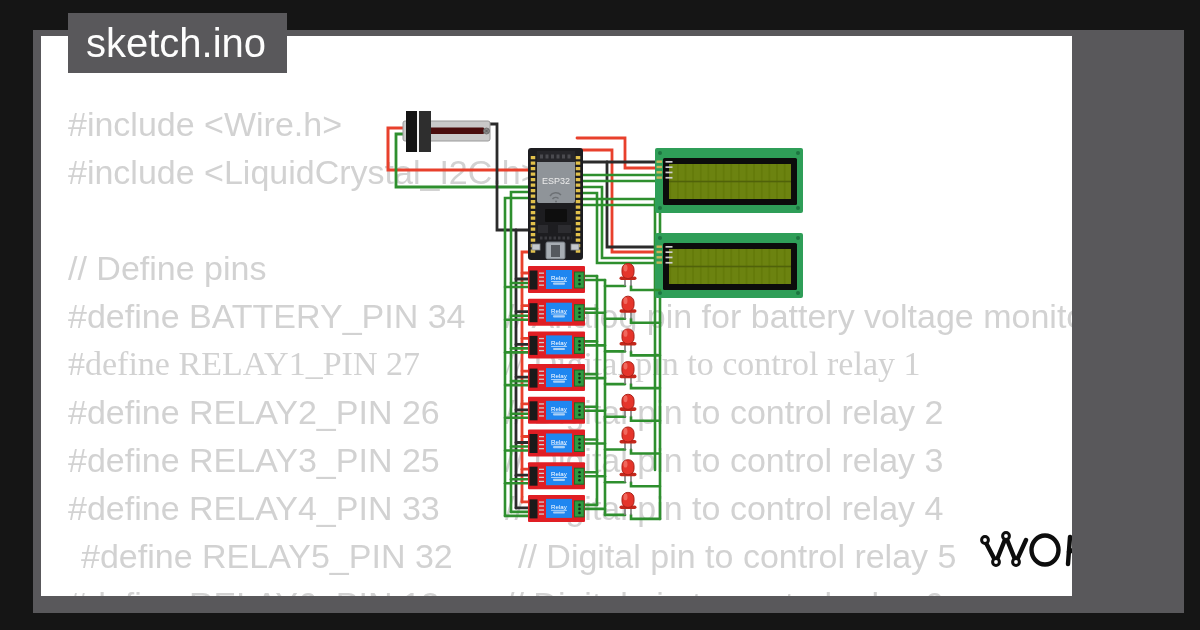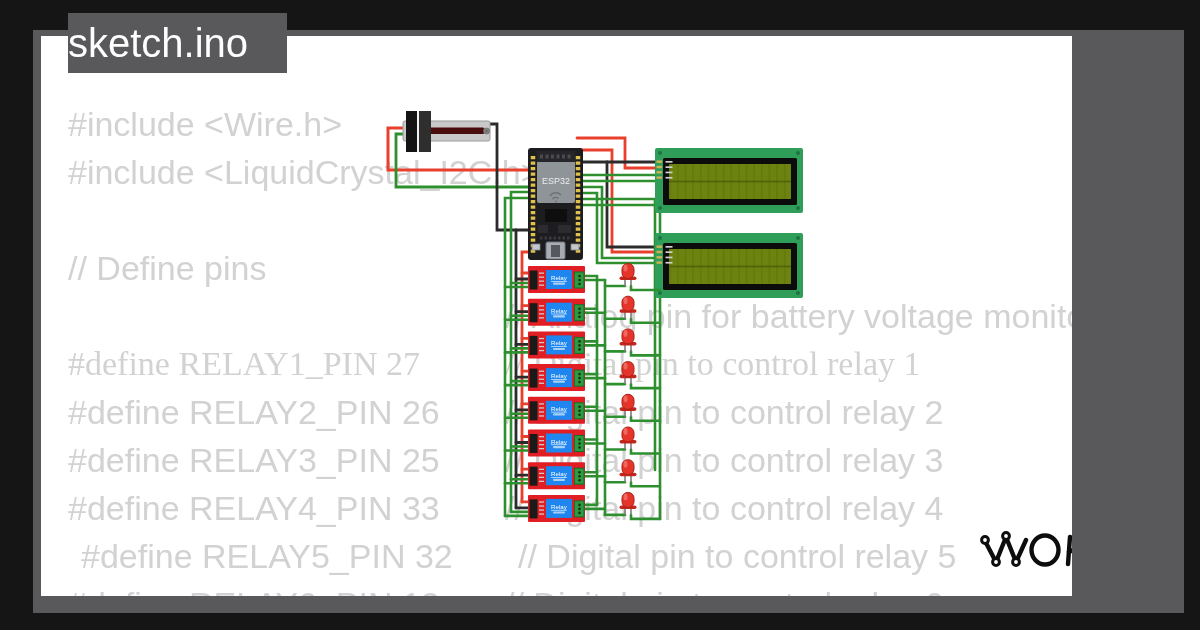--- a/index.html
+++ b/index.html
@@ -17,38 +17,38 @@
     background:#ffffff;overflow:hidden;
   }
   .code-row{
     position:absolute;left:27px;height:48px;line-height:48px;
     font-size:34px;color:#d2d2d2;white-space:nowrap;
   }
   .code-comment{position:absolute;left:437px;top:0;}
   .file-tab{
     position:absolute;left:68px;top:13px;width:219px;height:60px;
     background:#59585b;color:#fdfdfd;font-size:40px;line-height:60px;
-    box-sizing:border-box;z-index:6;white-space:nowrap;
+    padding-left:18px;box-sizing:border-box;z-index:6;white-space:nowrap;
   }
   .circuit{position:absolute;left:0;top:0;z-index:4;}
   .wokwi-logo{position:absolute;left:937px;top:492px;width:176px;height:44px;}
   .sr{position:absolute;width:1px;height:1px;overflow:hidden;clip:rect(0 0 0 0);white-space:nowrap;}
 </style>
 </head>
 <body>
 
 <div class="shadow-frame"></div>
 
 <div class="card">
   <div id="code-layer">
       <div class="code-row" style="top: 64px;"><span>#include &lt;Wire.h&gt;</span></div>
       <div class="code-row" style="top: 112px;"><span>#include &lt;LiquidCrystal_I2C.h&gt;</span></div>
       <div class="code-row" style="top: 160px;"><span></span></div>
       <div class="code-row" style="top: 208px;"><span>// Define pins</span></div>
-      <div class="code-row" style="top: 256px;"><span class="code-comment">// Analog pin for battery voltage monitoring</span></div>
+      <div class="code-row" style="top: 256px;"><span>#define BATTERY_PIN 34</span><span class="code-comment">// Analog pin for battery voltage monitoring</span></div>
       <div class="code-row" style="top: 304px; font-family: Liberation Serif, serif;"><span>#define RELAY1_PIN 27</span><span class="code-comment">// Digital pin to control relay 1</span></div>
       <div class="code-row" style="top: 352px; text-align: right;"><span>#define RELAY2_PIN 26</span><span class="code-comment">// Digital pin to control relay 2</span></div>
       <div class="code-row" style="top: 400px;"><span>#define RELAY3_PIN 25</span><span class="code-comment">// Digital pin to control relay 3</span></div>
       <div class="code-row" style="top: 448px;"><span>#define RELAY4_PIN 33</span><span class="code-comment">// Digital pin to control relay 4</span></div>
       <div class="code-row" style="top: 496px; margin-left: 13px;"><span>#define RELAY5_PIN 32</span><span class="code-comment">// Digital pin to control relay 5</span></div>
       <div class="code-row" style="top: 544px;"><span>#define RELAY6_PIN 12</span><span class="code-comment">// Digital pin to control relay 6</span></div>
     </div>
 
   <div class="wokwi-logo">
     <span class="sr">WOKWI</span>

